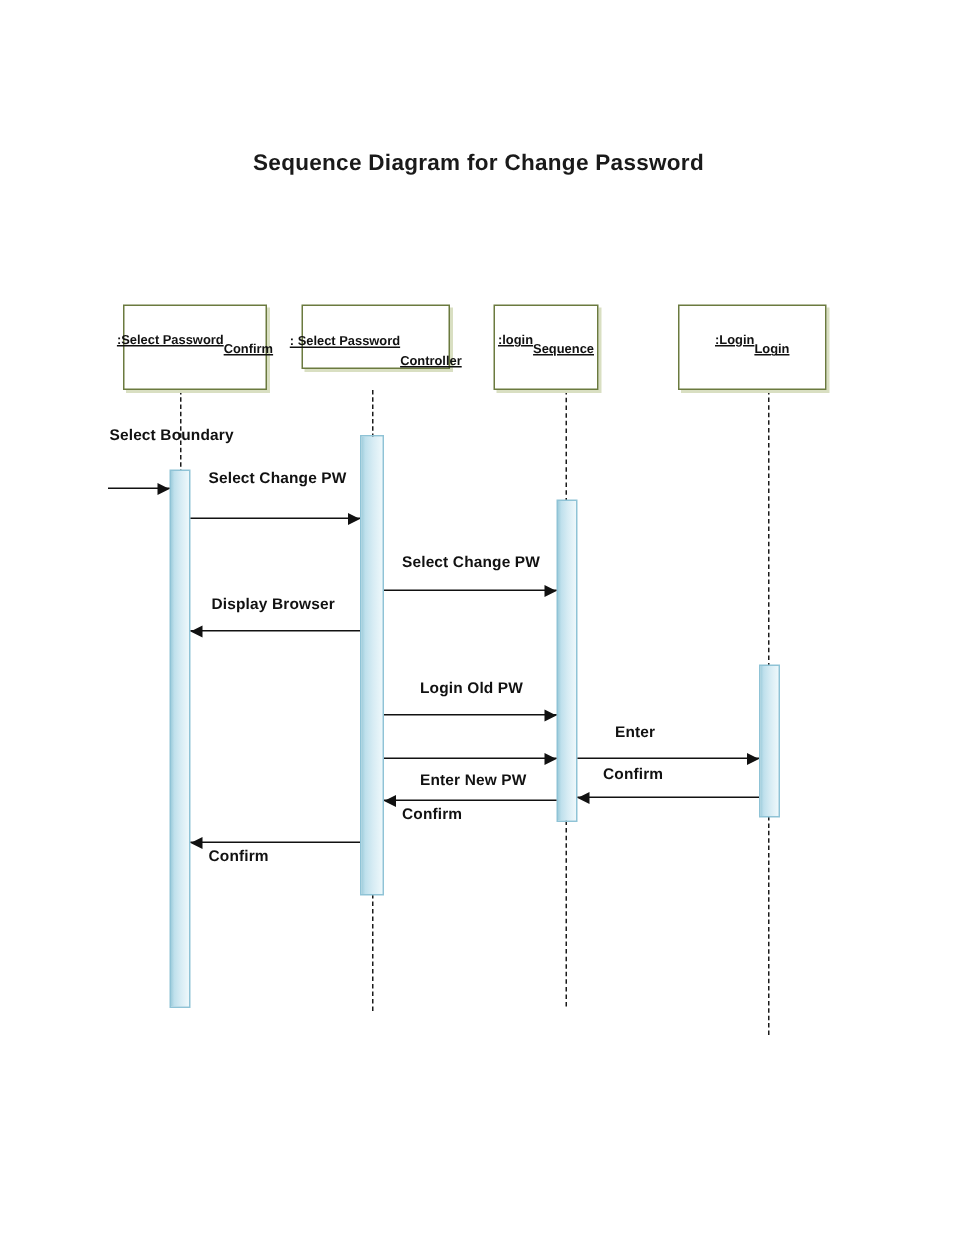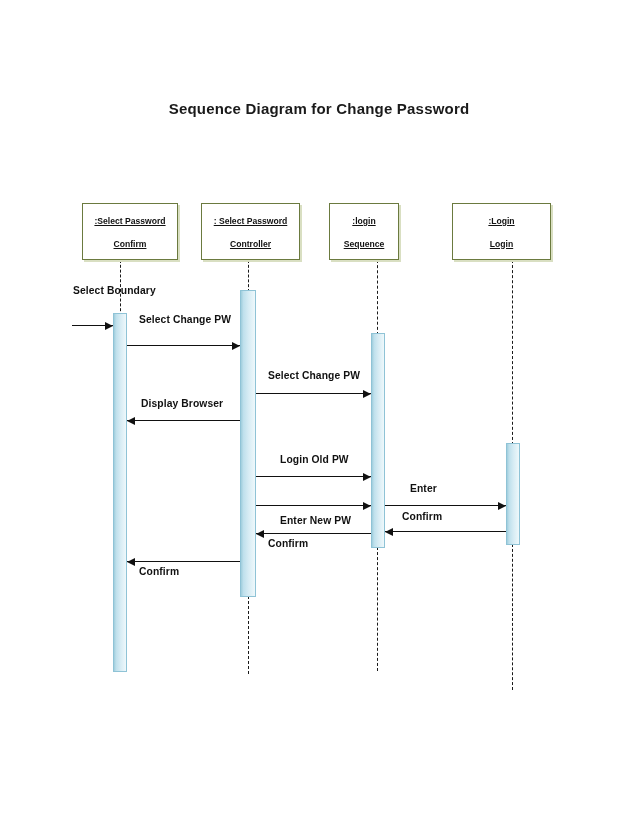--- a/index.html
+++ b/index.html
@@ -33,21 +33,21 @@
     color: #1a1a1a;
   }
   
   .lifeline-box {
     position: absolute;
     box-sizing: border-box;
     background: #ffffff;
     border: 1px solid #6b7a3f;
     box-shadow: 2px 2px 0 0 #d9dfc2;
     display: flex;
-    flex-direction: column;
+    flex-direction: row;
     align-items: center;
     justify-content: center;
     padding-top: 3px;
   }
   .lifeline-box .ln {
     font-size: 8.6px;
     font-weight: bold;
     text-decoration: underline;
     color: #111111;
     line-height: 1.1;
@@ -102,21 +102,21 @@
       <div class="lifeline" style="left: 377px; top: 260px; height: 75px;"></div>
       <div class="lifeline" style="left: 377px; top: 547px; height: 124px;"></div>
       <div class="lifeline" style="left: 512px; top: 260px; height: 185px;"></div>
       <div class="lifeline" style="left: 512px; top: 544px; height: 146px;"></div>
     </div>
   <div id="boxes-layer">
       <div class="lifeline-box" style="left: 82px; top: 203px; width: 96px; height: 57px;">
         <div class="ln first">:Select Password</div>
         <div class="ln">Confirm</div>
       </div>
-      <div class="lifeline-box" style="left: 201px; top: 203px; width: 99px; height: 57px;">
+      <div class="lifeline-box" style="left: 201px; top: 203px; width: 99px; height: 43px; align-items: flex-end;">
         <div class="ln first">: Select Password</div>
         <div class="ln">Controller</div>
       </div>
       <div class="lifeline-box" style="left: 329px; top: 203px; width: 70px; height: 57px;">
         <div class="ln first">:login</div>
         <div class="ln">Sequence</div>
       </div>
       <div class="lifeline-box" style="left: 452px; top: 203px; width: 99px; height: 57px;">
         <div class="ln first">:Login</div>
         <div class="ln">Login</div>

